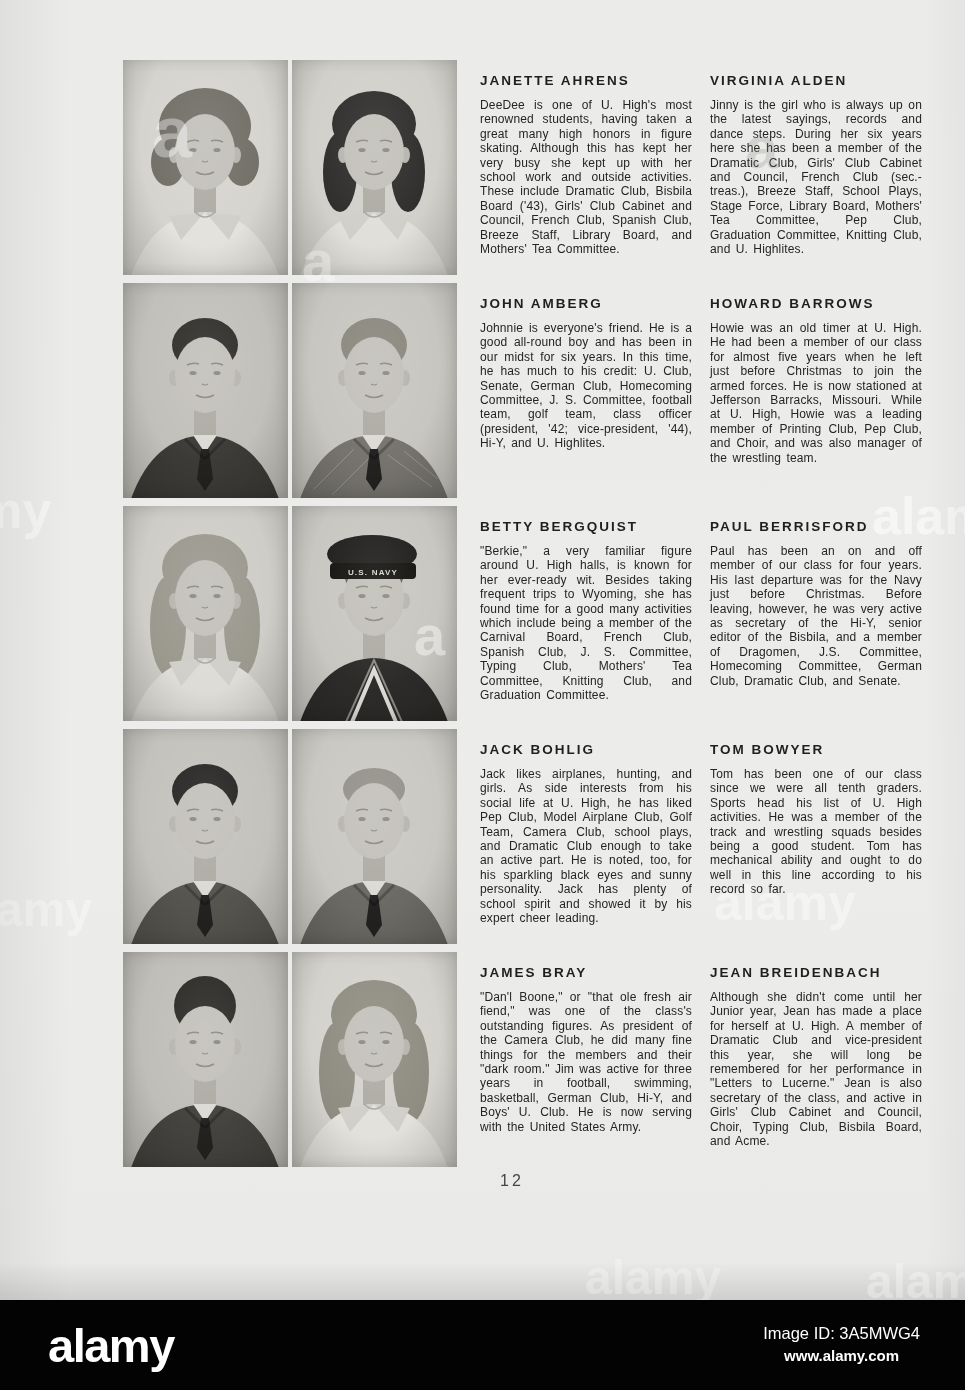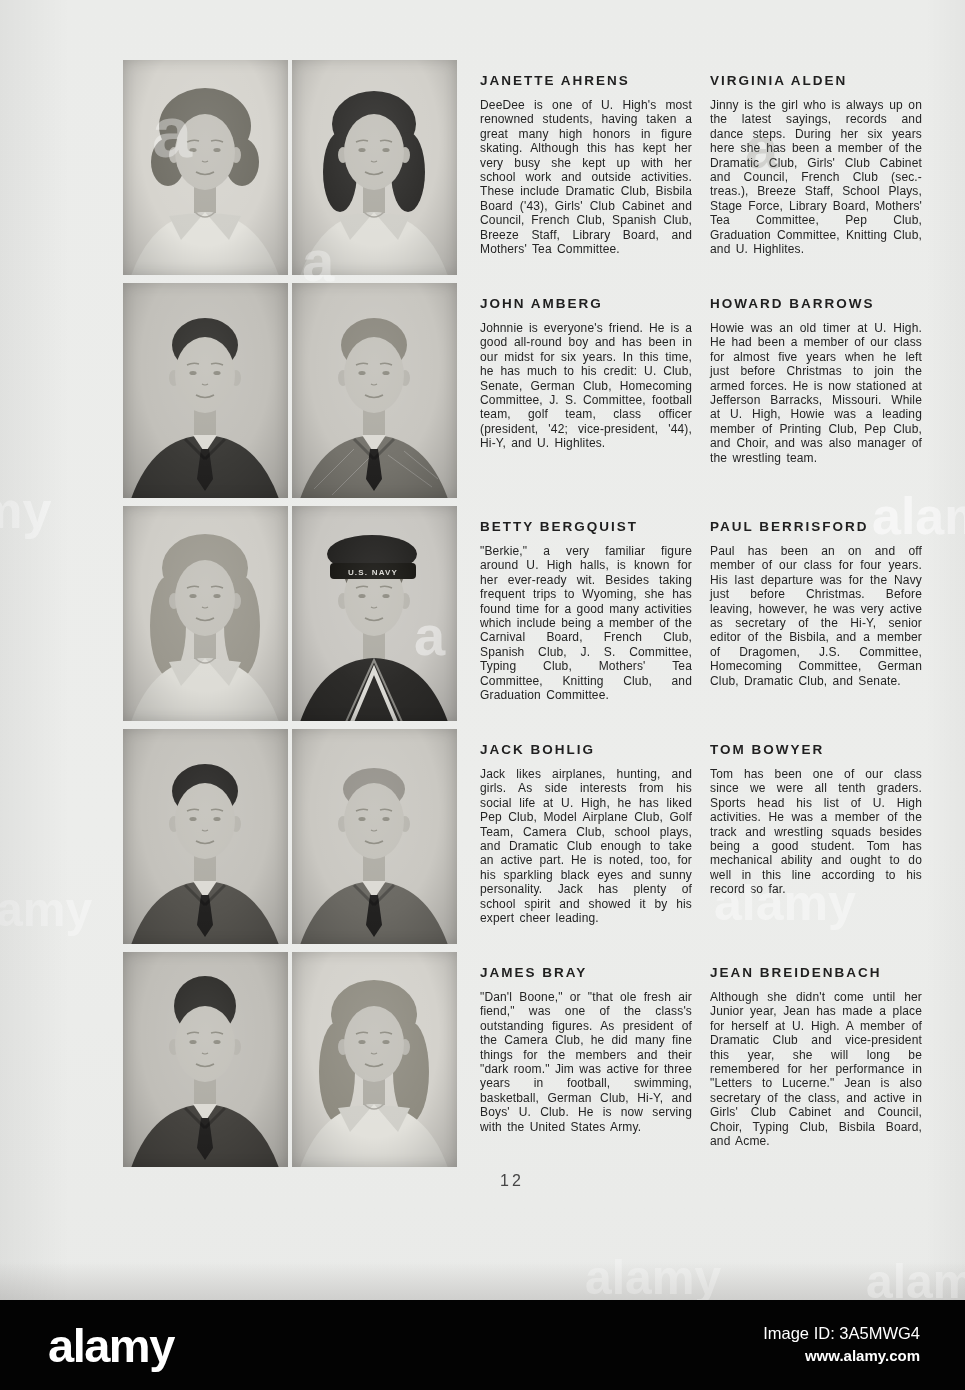--- a/index.html
+++ b/index.html
@@ -72,21 +72,21 @@
 
   
   .footer{
     position:absolute;left:0;right:0;bottom:0;height:90px;background:#030303;z-index:6;
     display:flex;justify-content:space-between;align-items:center;
     padding:0 45px 0 48px;
   }
   .alamy-logo{
     color:#ffffff;font-size:47px;font-weight:700;letter-spacing:-1.5px;line-height:1;
   }
-  .footer-right{text-align:right;color:#ffffff;}
+  .footer-right{text-align:center;color:#ffffff;}
   .footer-id{font-size:16.5px;line-height:22px;}
   .footer-url{font-size:15px;font-weight:700;line-height:24px;}
 </style>
 </head>
 <body>
 
 <div class="stage">
 
   <div class="paper-fade"></div>
 

